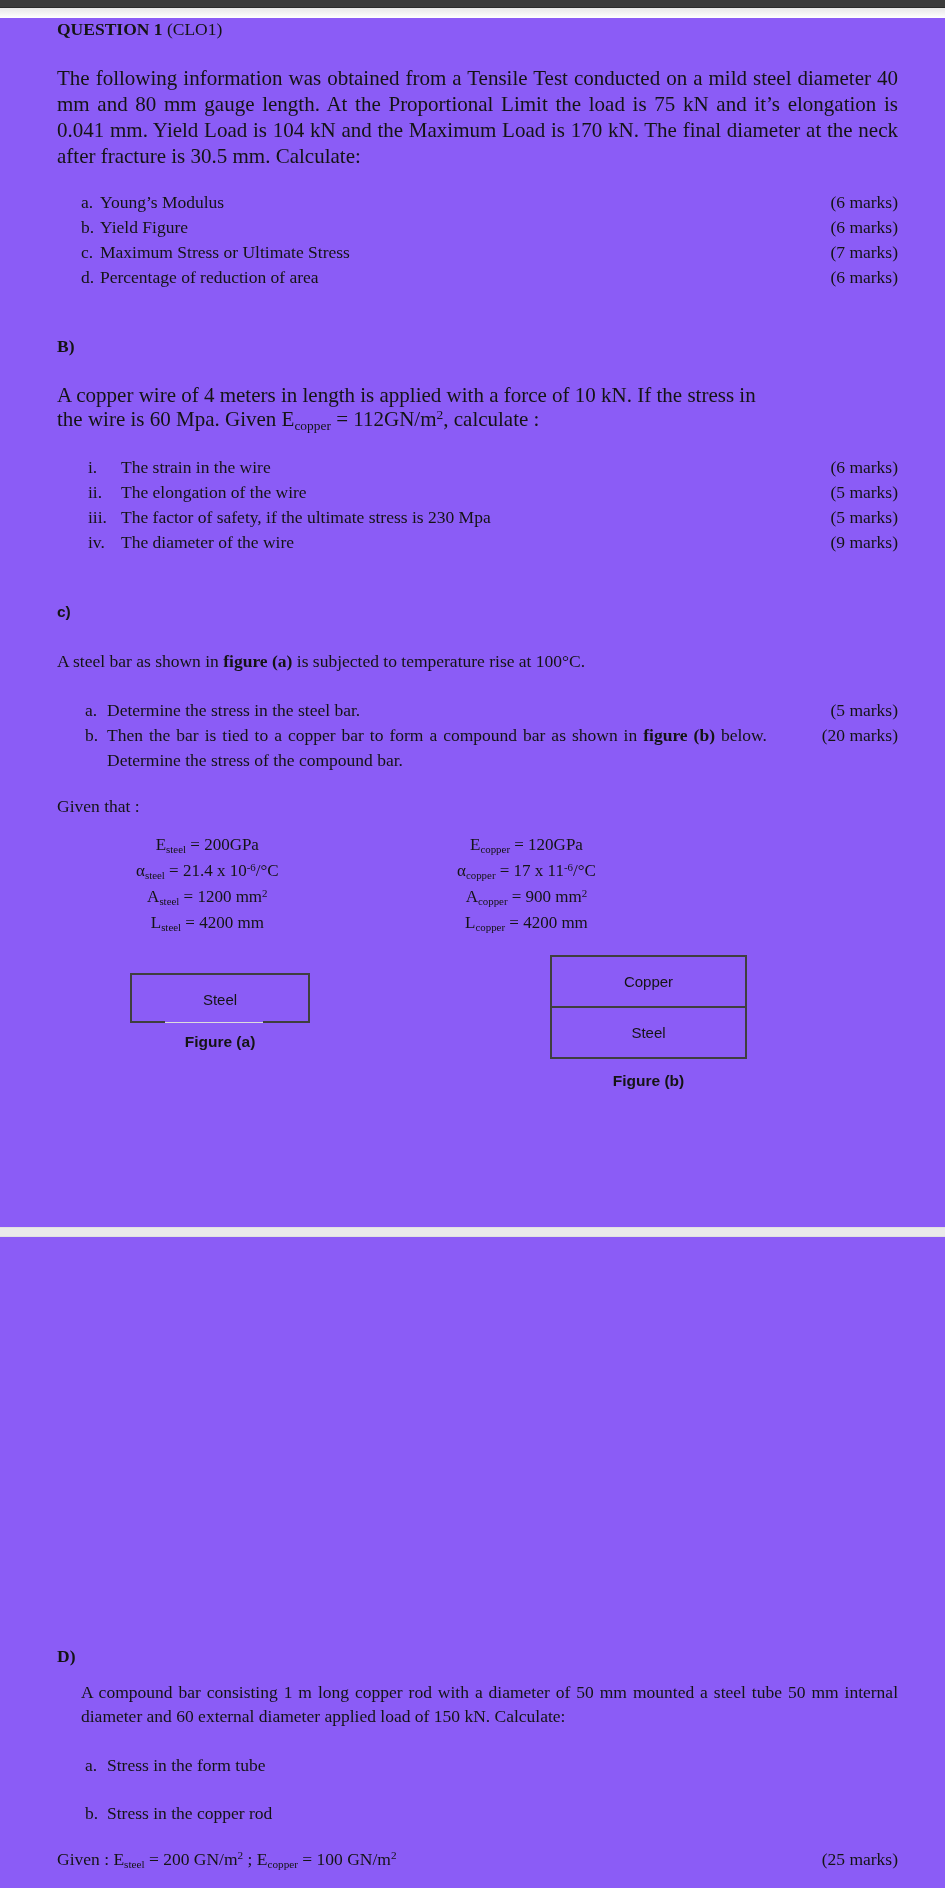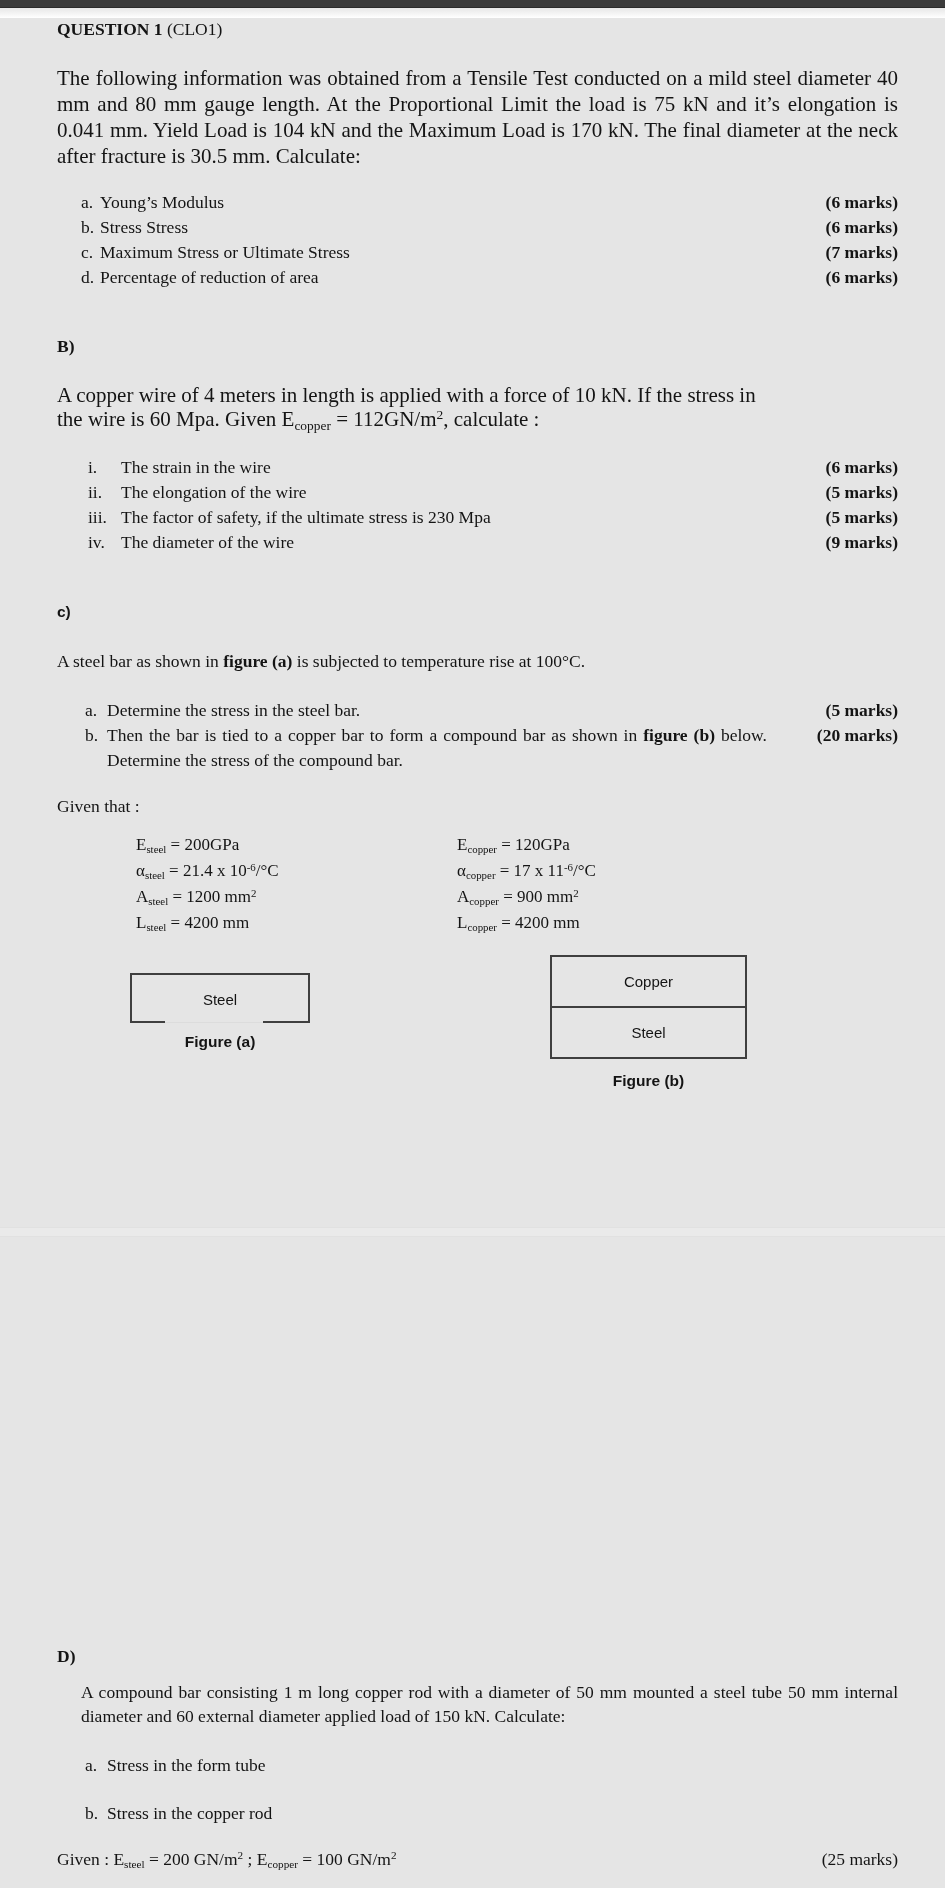--- a/index.html
+++ b/index.html
@@ -1,48 +1,48 @@
 <!DOCTYPE html>
 <html><head>
 <meta charset="utf-8">
 <style>
   html,body{margin:0;padding:0;background:#ffffff;}
-  .page{position:relative;width:945px;height:1888px;background:#e5e5e5;
+  .page{position:relative;width:945px;height:1888px;background:#8b5cf6;
         font-family:"Liberation Serif", serif;color:#141414;overflow:hidden;}
   .top-bar{height:7px;background:#3b3b3b;border-bottom:1px solid #2b2b2b;}
   .top-fade{height:10px;background:linear-gradient(#e7e7e7,#ffffff);}
   .content{padding:0 47px 0 57px;}
 
   .q-title{margin:0;font-size:17.5px;line-height:22px;font-weight:400;}
   .q-title .b{font-weight:700;}
 
   .para{font-size:21px;}
   .intro{margin-top:25px;line-height:26px;text-align:justify;}
 
   .row{display:flex;align-items:flex-start;font-size:17.5px;line-height:25px;}
   .row .lbl{flex:0 0 19px;}
   .row .txt{}
-  .row .marks{margin-left:auto;white-space:nowrap;font-weight:bold;}
+  .row .marks{margin-left:auto;white-space:nowrap;}
 
   .list1{margin-top:21px;padding-left:24px;}
   .sec-label{margin-top:45px;font-size:17.5px;font-weight:700;line-height:22px;}
   .b-para{margin-top:26px;line-height:24px;}
   .b-para .ln{line-height:24px;}
   .b-list{margin-top:24px;padding-left:31px;}
   .b-list .lbl{flex:0 0 33px;}
 
   .c-label{margin-top:47px;font-family:"Liberation Sans", sans-serif;
            font-weight:700;font-size:15.5px;line-height:20px;}
   .c-intro{margin-top:28px;font-size:17.5px;line-height:22px;}
   .c-list{margin-top:26px;padding-left:28px;}
   .c-list .lbl{flex:0 0 22px;}
   .c-list .txt-wrap{max-width:660px;text-align:justify;}
 
   .given-label{margin-top:22px;font-size:17.5px;line-height:22px;}
-  .given{position:relative;margin-top:15px;height:104px;font-size:17px;}
+  .given{position:relative;margin-top:15px;height:104px;font-size:17px;text-align:center;}
   .gcol{position:absolute;top:0;}
   .gcol.left{left:79px;}
   .gcol.right{left:400px;}
   .gline{line-height:26px;}
 
   .sb{font-size:64%;line-height:0;position:relative;top:0.28em;vertical-align:baseline;}
   .sp{font-size:64%;line-height:0;position:relative;top:-0.5em;vertical-align:baseline;}
 
   .figures{position:relative;height:175px;}
   .fig{position:absolute;text-align:center;font-family:"Liberation Sans", sans-serif;}
@@ -89,21 +89,21 @@
     <p class="para intro">The following information was obtained from a Tensile Test conducted on a mild steel diameter 40 mm and 80 mm gauge length. At the Proportional Limit the load is 75 kN and it’s elongation is 0.041 mm. Yield Load is 104 kN and the Maximum Load is 170 kN. The final diameter at the neck after fracture is 30.5 mm. Calculate:</p>
 
     <div class="list1">
       <div class="row">
         <span class="lbl">a.</span>
         <span class="txt">Young’s Modulus</span>
         <span class="marks">(6 marks)</span>
       </div>
       <div class="row">
         <span class="lbl">b.</span>
-        <span class="txt">Stress Stress</span>
+        <span class="txt">Yield Figure</span>
         <span class="marks">(6 marks)</span>
       </div>
       <div class="row">
         <span class="lbl">c.</span>
         <span class="txt">Maximum Stress or Ultimate Stress</span>
         <span class="marks">(7 marks)</span>
       </div>
       <div class="row">
         <span class="lbl">d.</span>
         <span class="txt">Percentage of reduction of area</span>

